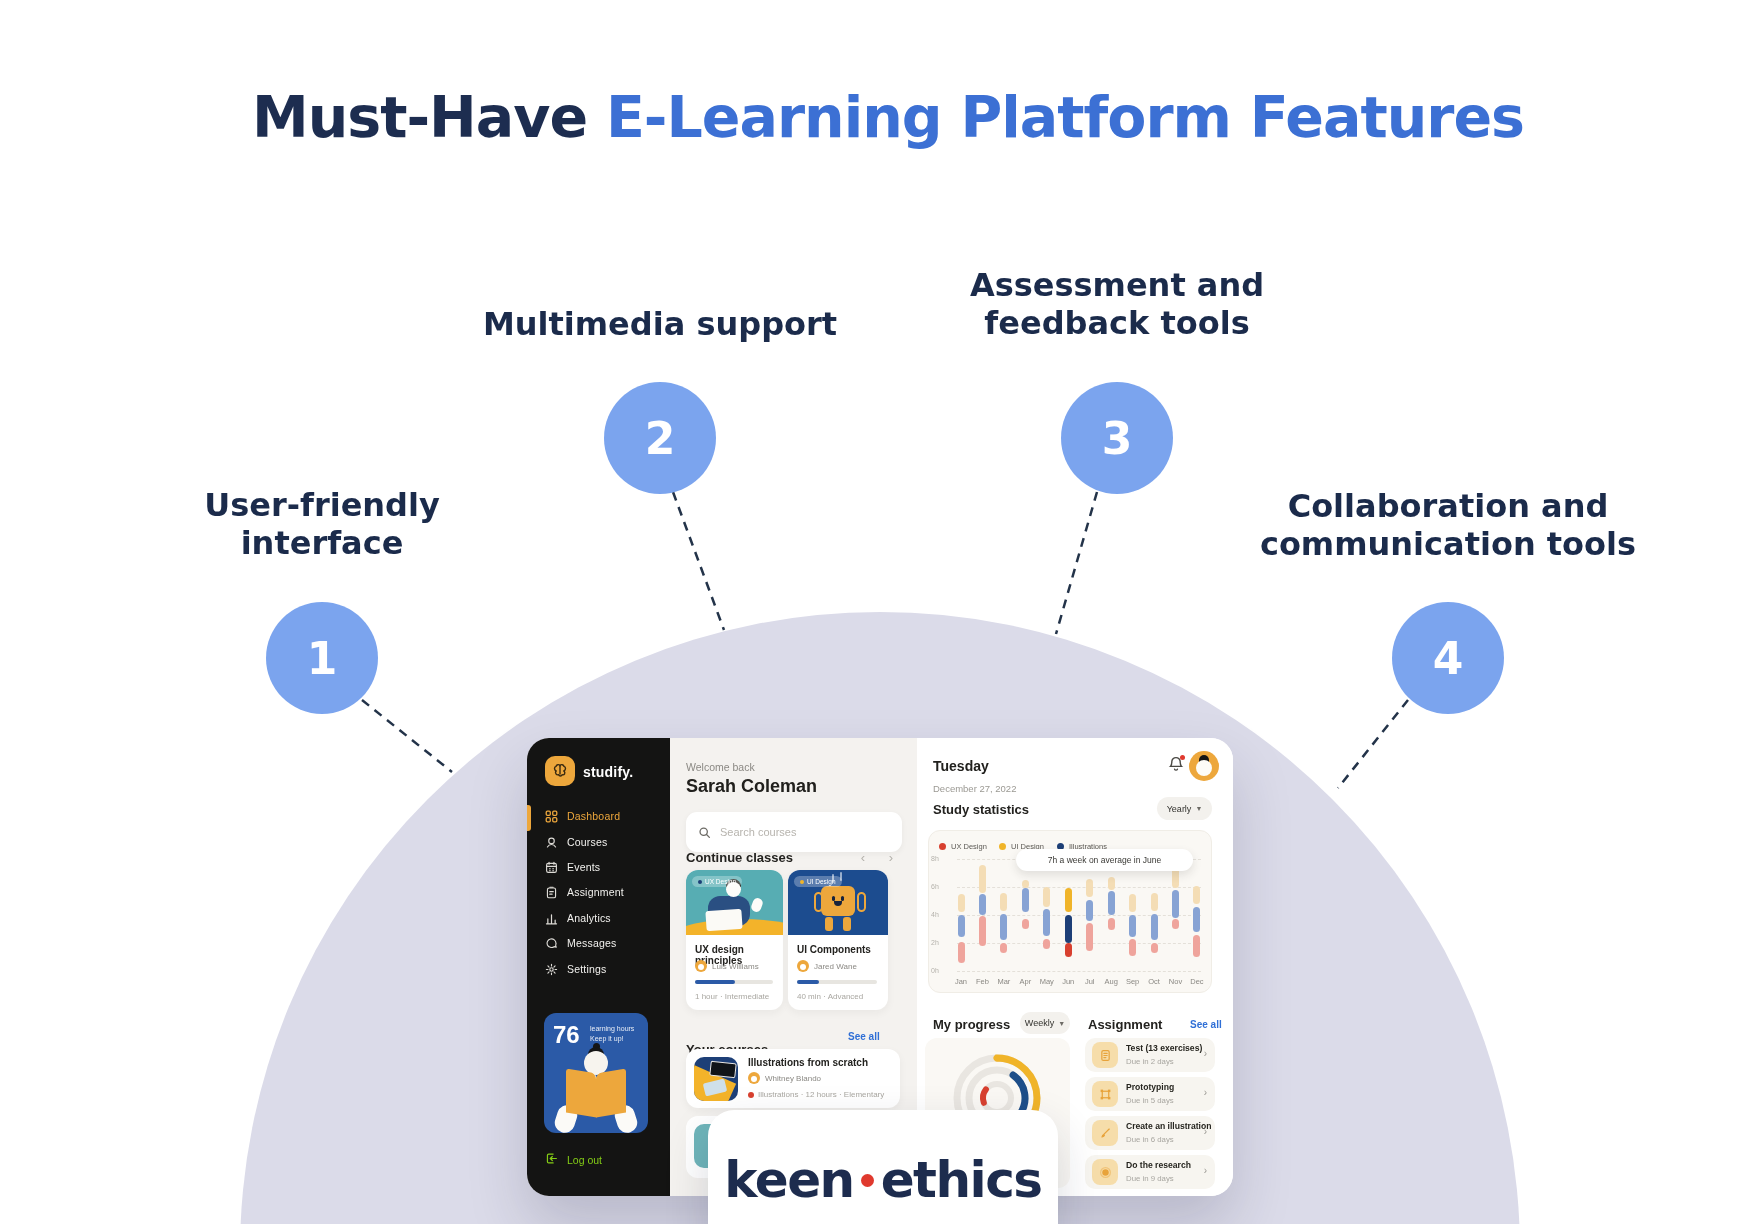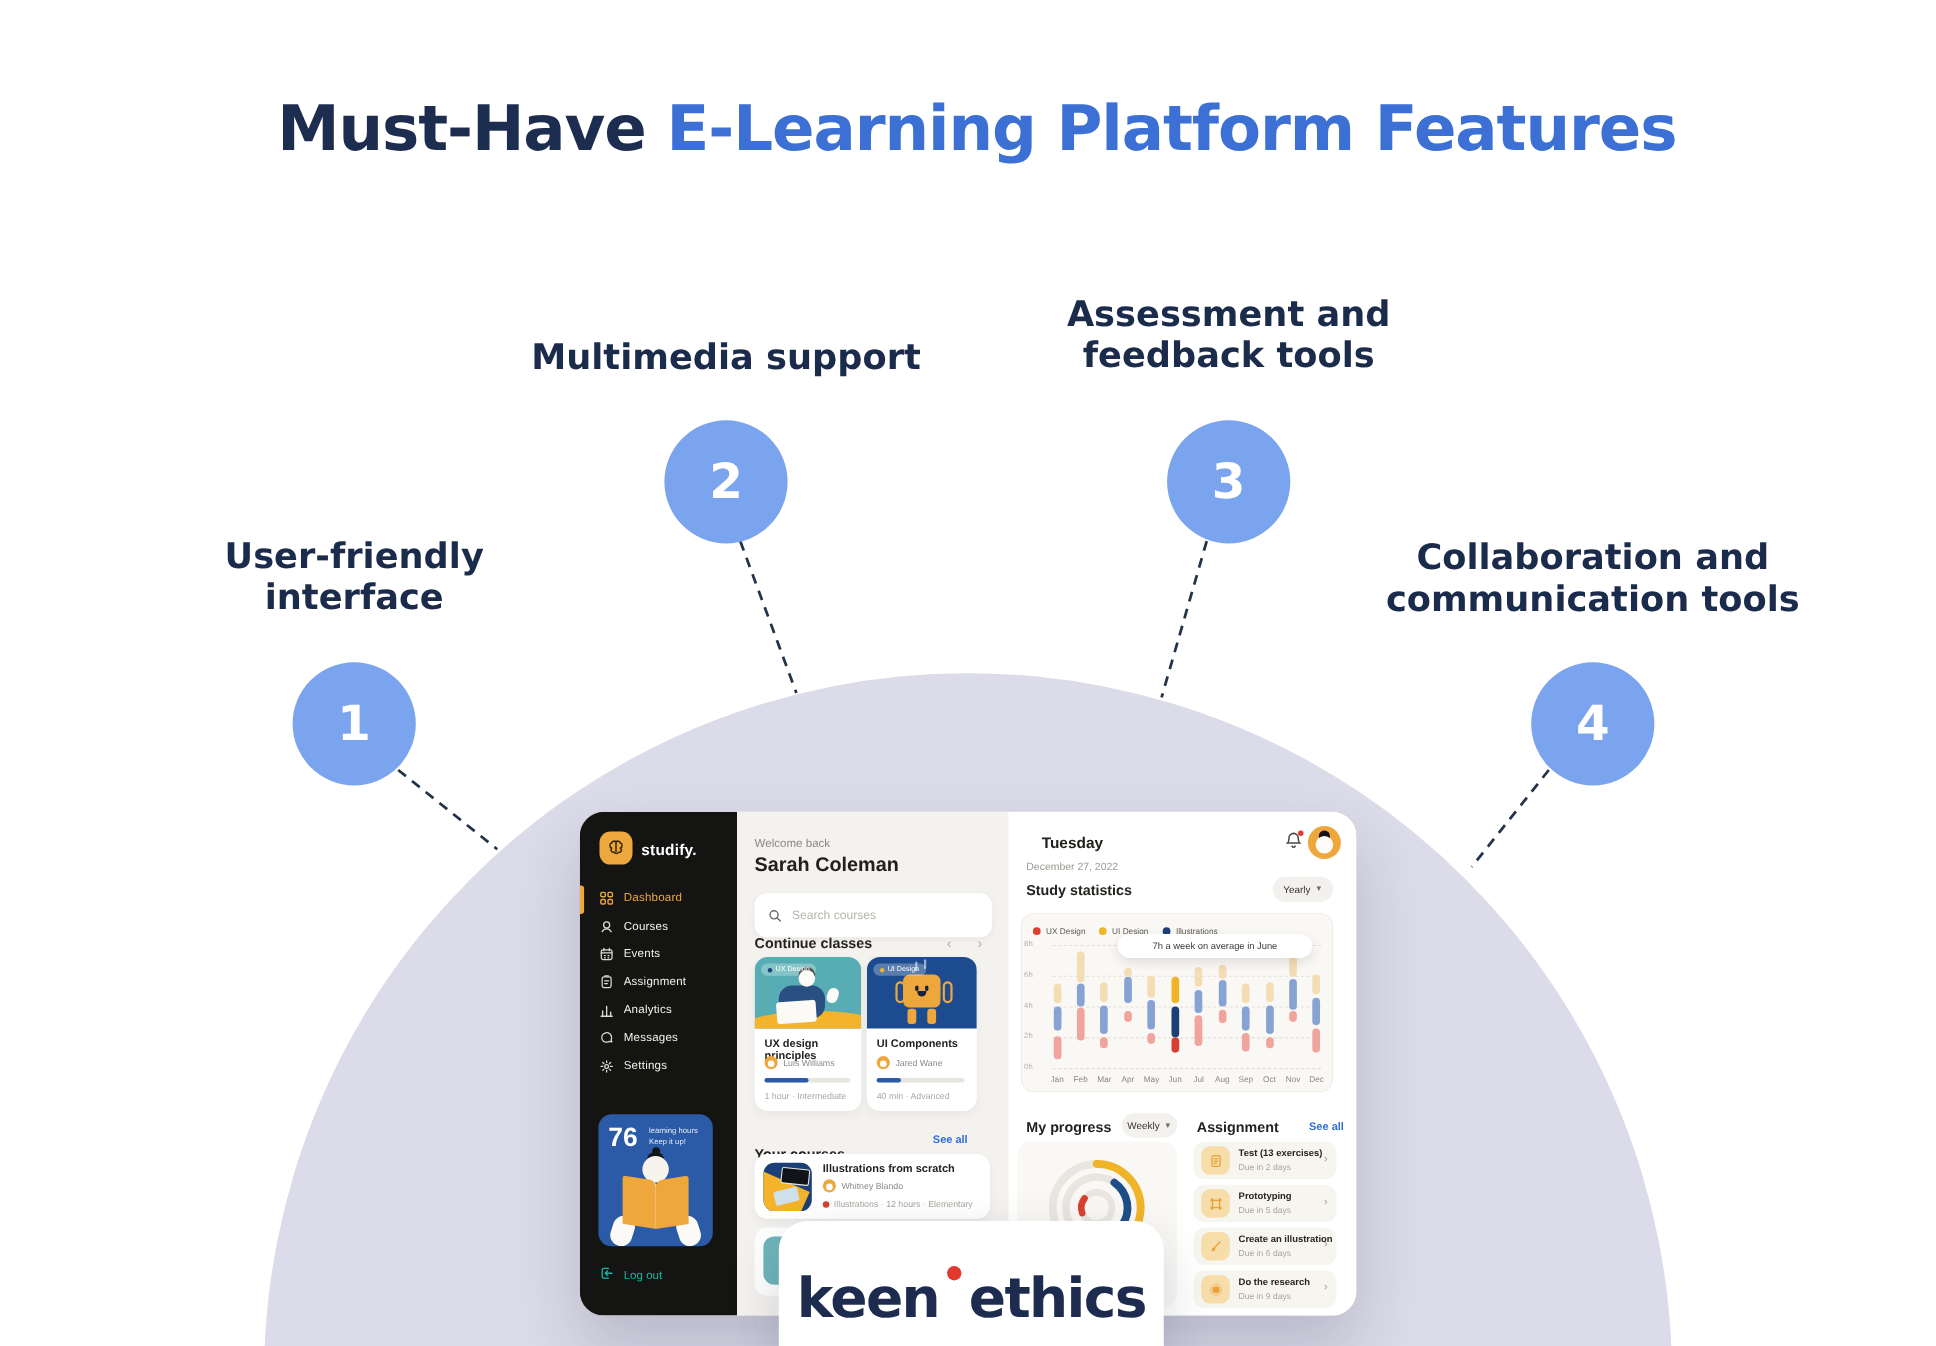--- a/index.html
+++ b/index.html
@@ -49,21 +49,21 @@
   .stats-num{left:9px;top:8px;font-size:24px;font-weight:700;color:#fff;}
   .stats-l1{left:46px;top:12px;font-size:7px;color:#e8edf6;}
   .stats-l2{left:46px;top:22px;font-size:7px;color:#e8edf6;}
   .st-head{left:40px;top:38px;width:24px;height:24px;border-radius:50%;background:#f7f4ee;}
   .st-hair{left:44px;top:34px;width:16px;height:12px;border-radius:8px 8px 2px 2px;background:#151515;}
   .st-bun{left:49px;top:30px;width:7px;height:7px;border-radius:50%;background:#151515;}
   .st-book-l{left:22px;top:58px;width:30px;height:44px;background:#eda73c;border-radius:3px 6px 0 0;transform:skewY(9deg);border-right:1px solid #fff;}
   .st-book-r{left:52px;top:58px;width:30px;height:44px;background:#eda73c;border-radius:6px 3px 0 0;transform:skewY(-9deg);}
   .st-sh-l{left:12px;top:92px;width:20px;height:28px;border-radius:10px;background:#fbfaf7;transform:rotate(18deg);}
   .st-sh-r{left:72px;top:92px;width:20px;height:28px;border-radius:10px;background:#fbfaf7;transform:rotate(-18deg);}
-  .logout{left:18px;top:413px;height:18px;display:flex;align-items:center;gap:9px;color:#14b8a6;cursor:pointer;}
+  .logout{left:18px;top:413px;height:18px;display:flex;align-items:center;gap:9px;color:#84cc16;cursor:pointer;}
   .logout svg{width:13px;height:13px;}
   .logout .mi-lb{font-size:10.5px;}
 
   .mid{left:143px;top:0;width:247px;height:458px;background:#f4f2ef;}
   .welcome{left:16px;top:23px;font-size:10.5px;color:#8b8984;}
   .username{left:16px;top:38px;font-size:18px;font-weight:700;color:#21201d;}
   .searchbar{left:16px;top:74px;width:216px;height:40px;border-radius:11px;background:#fff;
              box-shadow:0 2px 6px rgba(40,40,40,.05);display:flex;align-items:center;gap:9px;padding:0 12px;box-sizing:border-box;}
   .searchbar svg{width:13px;height:13px;color:#6d6b66;}
   .search-ph{font-size:11px;color:#b7b4ae;}
@@ -112,21 +112,21 @@
   .thumb .lap{position:absolute;left:16px;top:5px;width:24px;height:13px;background:#101418;border:1.5px solid #e8e6e2;border-radius:2px;transform:rotate(6deg);}
   .thumb .paper{position:absolute;left:10px;top:24px;width:22px;height:13px;background:#cfe0ea;border-radius:2px;transform:rotate(-14deg);}
   .thumb2{position:absolute;left:8px;top:8px;width:44px;height:44px;border-radius:10px;background:#6fb5ba;}
   .co-title{position:absolute;left:62px;top:8px;font-size:10px;font-weight:700;color:#23221f;}
   .co-author{position:absolute;left:62px;top:23px;display:flex;align-items:center;gap:5px;}
   .co-author span{font-size:8px;color:#8b8984;}
   .co-tags{position:absolute;left:62px;top:41px;display:flex;align-items:center;gap:4px;font-size:8px;color:#a9a7a1;}
   .cat-dot{width:6px;height:6px;border-radius:50%;}
 
   .rightp{left:390px;top:0;width:316px;height:458px;background:#ffffff;}
-  .day{left:16px;top:20px;font-size:14px;font-weight:700;color:#21201d;margin-left:14px;}
+  .day{left:16px;top:20px;font-size:14px;font-weight:700;color:#21201d;}
   .datetxt{left:16px;top:45px;font-size:9.5px;color:#9b9993;}
   .bell{left:250px;top:17px;width:18px;height:20px;color:#4a4944;cursor:pointer;}
   .bell svg{width:18px;height:18px;}
   .bell .dot{position:absolute;right:0;top:0;width:5px;height:5px;border-radius:50%;background:#e0392e;}
   .avatar{left:272px;top:13px;width:30px;height:30px;border-radius:50%;background:#eda73c;overflow:hidden;cursor:pointer;}
   .avatar .face{position:absolute;left:7px;top:9px;width:16px;height:16px;border-radius:50%;background:#fdfcf8;}
   .avatar .hair{position:absolute;left:10px;top:4px;width:10px;height:7px;border-radius:5px 5px 0 0;background:#141414;}
 
   .ss-head{left:16px;top:64px;}
   .pill{position:absolute;display:flex;align-items:center;justify-content:center;gap:4px;background:#f3f1ed;
@@ -156,21 +156,21 @@
   .as-ic{position:absolute;left:7px;top:4px;width:26px;height:26px;border-radius:8px;background:#f6ddaa;
          display:flex;align-items:center;justify-content:center;color:#e8a33b;}
   .as-ic svg{width:13px;height:13px;}
   .as-title{position:absolute;left:41px;top:5px;font-size:8.6px;font-weight:700;color:#26251f;}
   .as-due{position:absolute;left:41px;top:19px;font-size:7.8px;color:#a8a6a0;}
   .as-chev{position:absolute;right:8px;top:10px;font-size:10px;color:#9b9993;}
 
   
   .keen-card{left:708px;top:1110px;width:350px;height:140px;border-radius:26px;background:#fff;
              box-shadow:0 18px 45px rgba(25,30,60,.16);display:flex;align-items:center;justify-content:center;}
-  .keen-logo{font-size:50px;font-weight:700;letter-spacing:-1.5px;display:flex;align-items:flex-start;}
+  .keen-logo{font-size:50px;font-weight:700;letter-spacing:-1.5px;display:flex;align-items:center;}
   .keen-dot{display:inline-block;width:13px;height:13px;border-radius:50%;margin:0 7px;}
 </style>
 </head>
 <body>
 
 <div class="canvas">
 
   <div class="abs page-title"><span class="t-dark" style="color: rgb(29, 45, 80);">Must-Have </span><span class="t-accent" style="color: rgb(60, 112, 212);">E-Learning Platform Features</span></div>
 
   <div class="abs dome" style="background: rgb(219, 219, 233);"></div>

